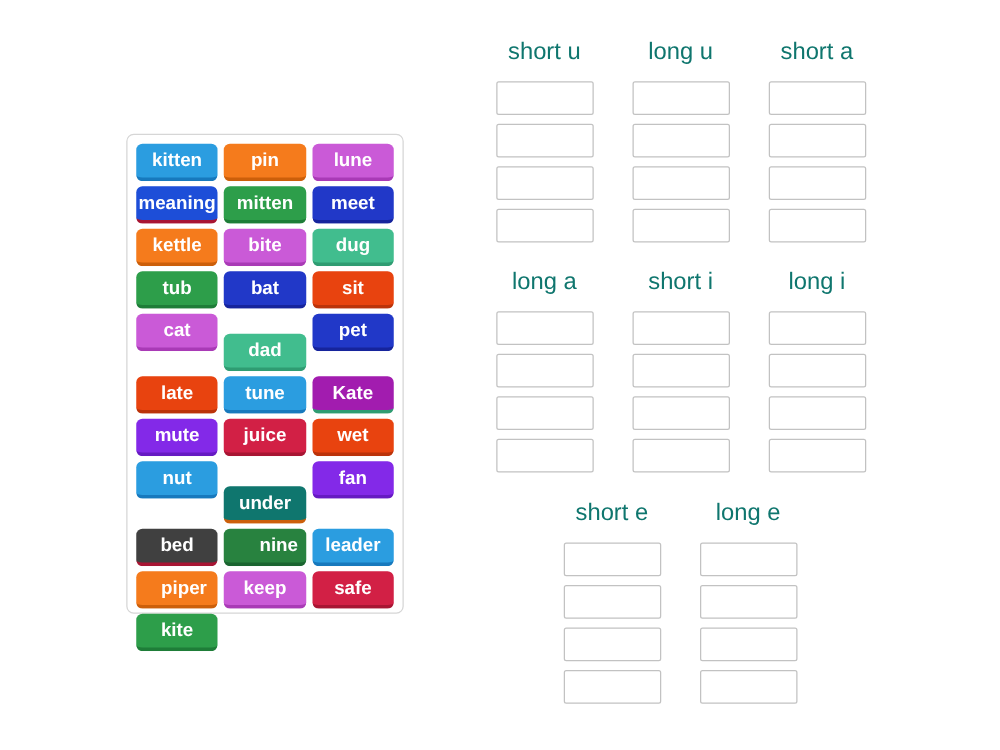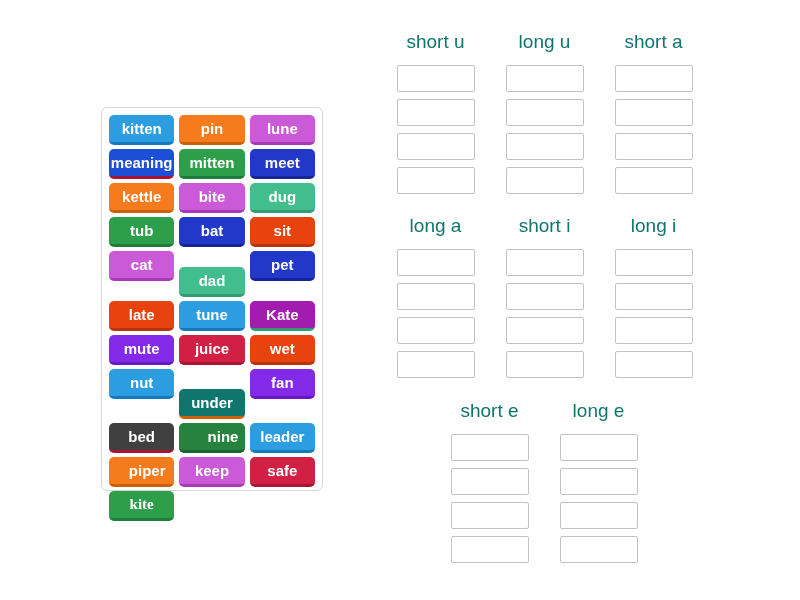--- a/index.html
+++ b/index.html
@@ -87,21 +87,21 @@
       <div class="tile" style="background: rgb(232, 67, 15); border-bottom-color: rgb(187, 51, 10);">wet</div>
       <div class="tile" style="background: rgb(43, 157, 224); border-bottom-color: rgb(23, 121, 189);">nut</div>
       <div class="tile" style="background: #0f766e; border-bottom-color: rgb(204, 95, 10); margin-top: 20px;">under</div>
       <div class="tile" style="background: rgb(131, 41, 232); border-bottom-color: rgb(102, 26, 194);">fan</div>
       <div class="tile" style="background: #404040; border-bottom-color: rgb(168, 21, 51);">bed</div>
       <div class="tile" style="background: rgb(40, 130, 63); border-bottom-color: rgb(26, 101, 48); padding-left: 22px;">nine</div>
       <div class="tile" style="background: rgb(43, 157, 224); border-bottom-color: rgb(23, 121, 189);">leader</div>
       <div class="tile" style="background: rgb(245, 123, 28); border-bottom-color: rgb(204, 95, 10); padding-left: 11px;">piper</div>
       <div class="tile" style="background: rgb(202, 90, 215); border-bottom-color: rgb(169, 58, 182);">keep</div>
       <div class="tile" style="background: rgb(210, 32, 69); border-bottom-color: rgb(168, 21, 51);">safe</div>
-      <div class="tile" style="background: rgb(45, 158, 74); border-bottom-color: rgb(30, 125, 56); font-family: Liberation Serif, serif;">kite</div>
+      <div class="tile" style="background: rgb(45, 158, 74); border-bottom-color: rgb(30, 125, 56);">kite</div>
     </div>
   <div class="groups-row row1" id="groupsRow0">
       <div class="group">
     <div class="group-label">short u</div>
     <div class="slots">
           <div class="slot"></div>
           <div class="slot"></div>
           <div class="slot"></div>
           <div class="slot"></div>
         </div>

